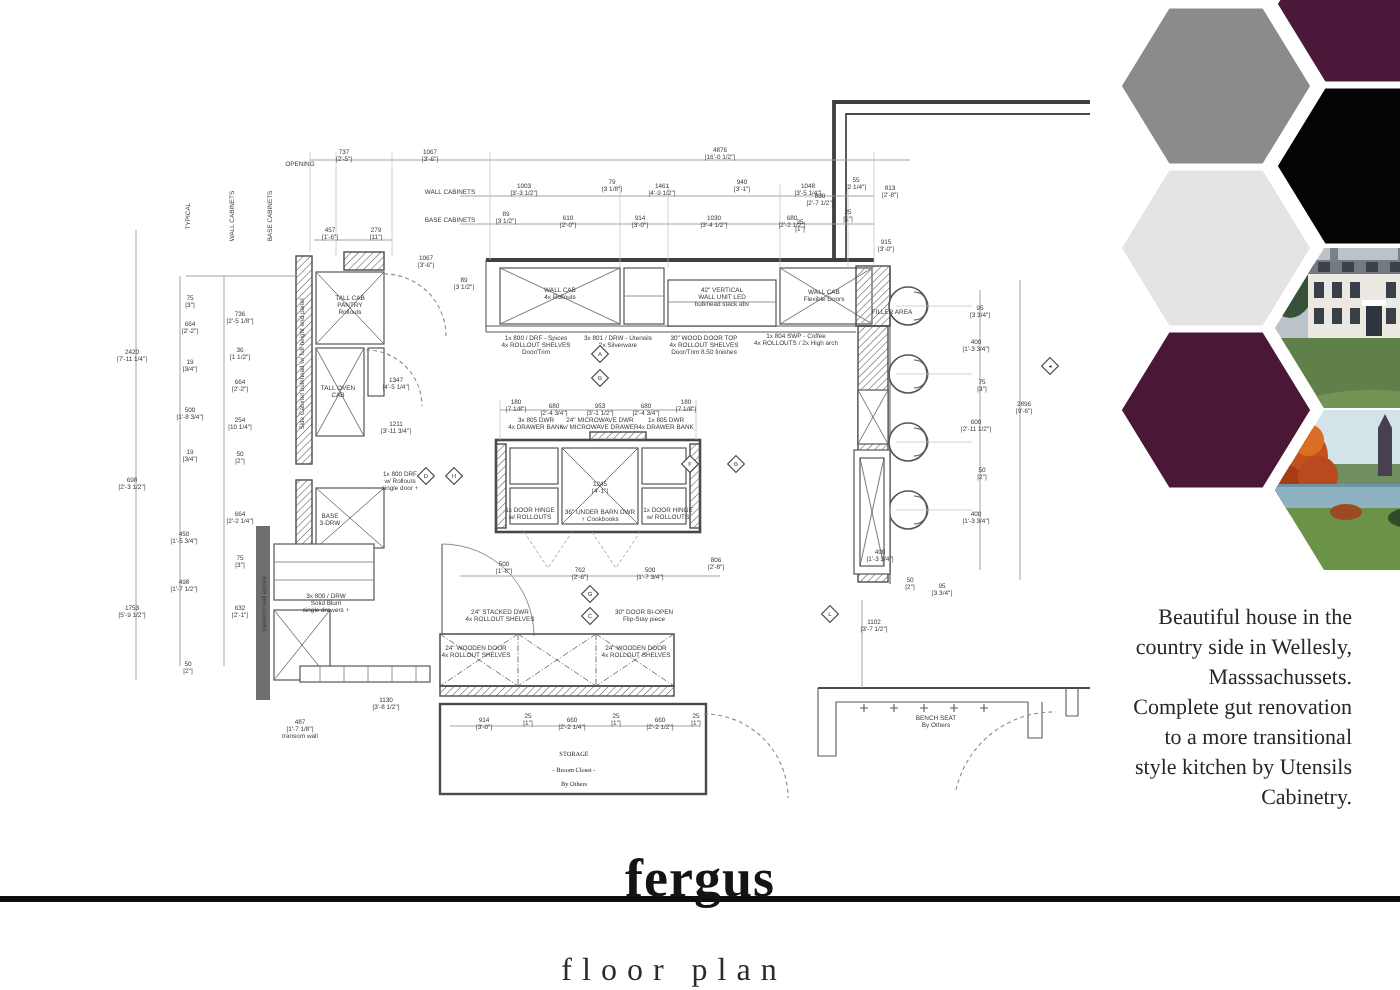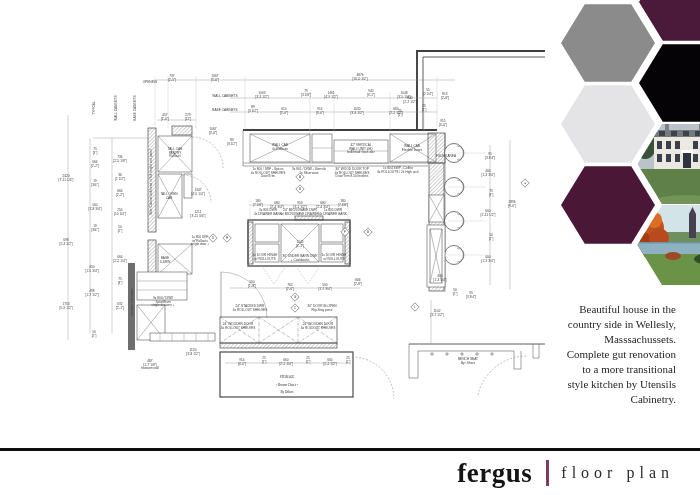--- a/index.html
+++ b/index.html
@@ -31,24 +31,24 @@
   #hexes{position:absolute;left:553px;top:0;}
   .hex{stroke:#ffffff;stroke-width:2.5;}
 
   
   #desc{position:absolute;top:302px;right:24px;width:114px;
         font-size:11px;line-height:1.36;color:#262626;text-align:right;}
 
   
   #footer-rule{position:absolute;left:0;top:448px;width:700px;height:3px;background:#0e0e0e;}
   #footer{position:absolute;left:0;top:451px;width:700px;height:44px;
-          display:flex;align-items:center;justify-content:flex-end;padding-right:0;}
+          display:flex;align-items:center;justify-content:flex-end;padding-right:0;flex-direction:column;}
   #brand{font-weight:bold;font-size:27px;color:#141414;letter-spacing:0.5px;}
   #sep{width:3px;height:26px;background:#7d3b63;margin:0 12px 0 14px;}
-  #subtitle{font-size:16px;letter-spacing:5px;color:#2b2b2b;margin-right:26px;}
+  #subtitle{font-size:16px;letter-spacing:5px;color:#2b2b2b;margin-right:26px;margin-top:22px;}
 </style>
 </head>
 <body>
 
 <svg id="plan" width="560" height="450" viewBox="0 0 560 450">
   <defs>
     <pattern id="hatch" width="2.6" height="2.6" patternUnits="userSpaceOnUse" patternTransform="rotate(45)">
       <line x1="0" y1="0" x2="0" y2="2.6" stroke="#8c8c8c" stroke-width="0.8"></line>
     </pattern>
   </defs>

